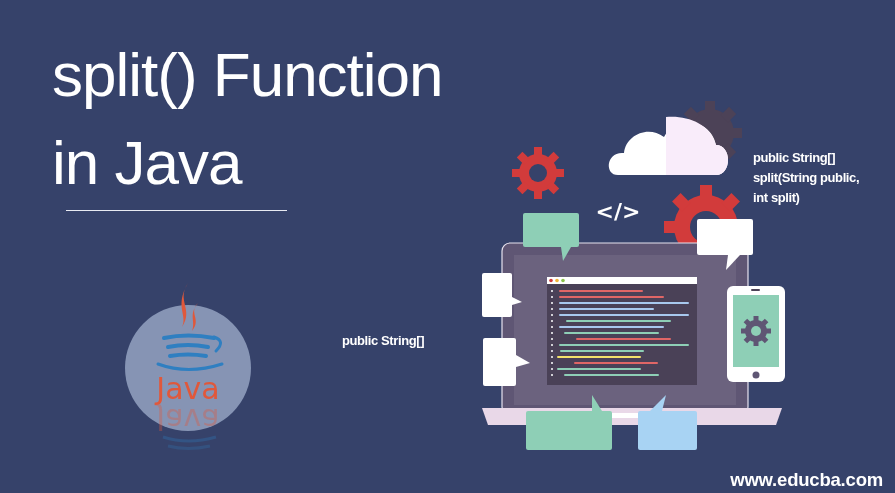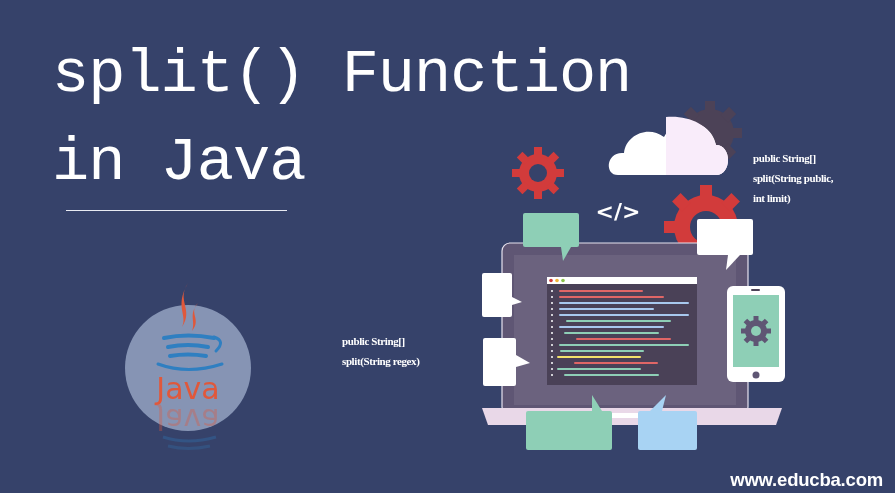--- a/index.html
+++ b/index.html
@@ -5,32 +5,32 @@
   html, body { margin: 0; padding: 0; }
   body {
     width: 895px; height: 493px; overflow: hidden;
     background: #36426a;
     position: relative;
     font-family: "Liberation Sans", sans-serif;
   }
   .abs { position: absolute; }
   .title {
     left: 52px; color: #ffffff; font-size: 62px; line-height: 1;
-    font-family: Liberation Mono, monospace; font-weight: normal; letter-spacing: -1px;
+    font-family: Liberation Sans, sans-serif; font-weight: normal; letter-spacing: -1px;
     white-space: nowrap;
   }
   .title-line1 { top: 44px; }
   .title-line2 { top: 132px; }
   .underline { left: 66px; top: 210px; width: 221px; height: 1px; background: #e8eaf2; }
 
   .java-logo { left: 118px; top: 275px; width: 140px; height: 190px; }
 
   .sig {
-    color: #ffffff; font-weight: bold; font-size: 11px; line-height: 20px;
-    font-family: Liberation Serif, serif; letter-spacing: -0.4px; white-space: nowrap;
+    color: #ffffff; font-weight: bold; font-size: 13px; line-height: 20px;
+    font-family: Liberation Sans, sans-serif; letter-spacing: -0.4px; white-space: nowrap;
   }
   .sig-right { left: 753px; top: 148px; }
   .sig-left { left: 342px; top: 331px; }
 
   .illus { left: 470px; top: 95px; width: 330px; height: 365px; }
 
   .footer-url {
     right: 12px; top: 469px; color: #ffffff; font-weight: bold; font-size: 18.5px;
     font-family: Liberation Sans, sans-serif; letter-spacing: -0.2px;
   }
@@ -60,26 +60,25 @@
   <g opacity="0.35" transform="translate(0,258) scale(1,-1)">
     <text x="70" y="124" text-anchor="middle" font-family="DejaVu Sans, sans-serif" font-size="30" fill="#e0583b">Java</text>
   </g>
   <path d="M45 162 Q 70 170 98 162" stroke="#2f7fc1" stroke-width="3" fill="none" opacity="0.3"></path>
   <path d="M50 171 Q 70 176 92 171" stroke="#2f7fc1" stroke-width="3" fill="none" opacity="0.25"></path>
 </svg>
 
 <div class="abs sig sig-right">
   <div>public String[]</div>
   <div>split(String public,</div>
-  <div>int limit)</div>
+  <div>int split)</div>
 </div>
 
 <div class="abs sig sig-left">
   <div>public String[]</div>
-  <div>split(String regex)</div>
 </div>
 
 <svg class="abs illus" viewBox="0 0 330 365">
 
   <g transform="translate(240,38)">
     <circle r="24" fill="#4c4257"></circle>
     <g fill="#4c4257">
       <rect x="-5" y="-32" width="10" height="12"></rect>
         <rect x="-5" y="20" width="10" height="12"></rect>
       <rect x="-32" y="-5" width="12" height="10"></rect>

